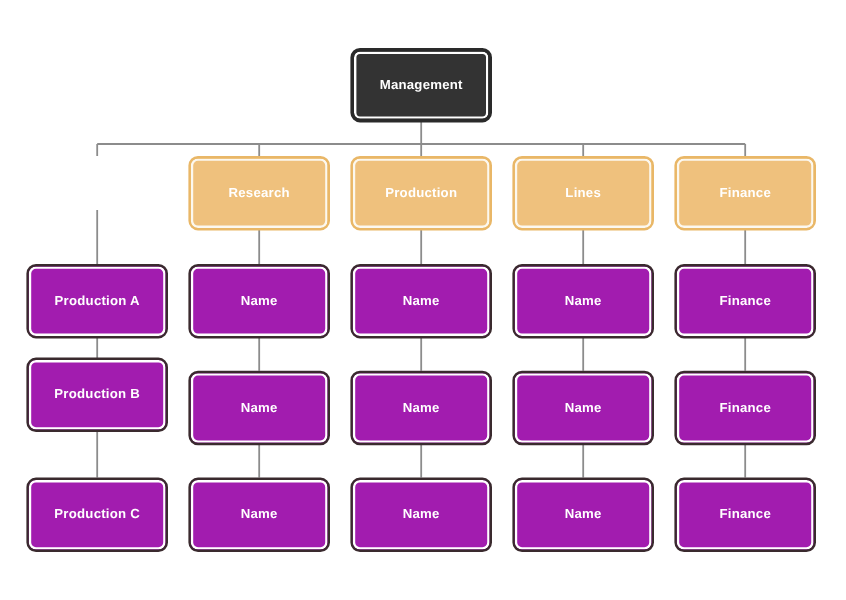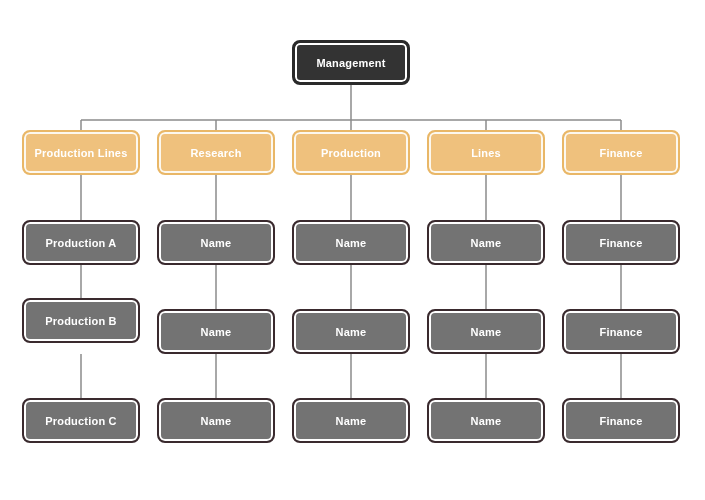--- a/index.html
+++ b/index.html
@@ -12,21 +12,21 @@
     font-family: "Liberation Sans", sans-serif;
   }
   .connectors {
     position: absolute;
     left: 0; top: 0;
     z-index: 0;
   }
   .node {
     position: absolute;
     width: 118px;
-    height: 45px;
+    height: 62px;
     box-sizing: border-box;
     border-radius: 8px;
     display: flex;
     align-items: center;
     justify-content: center;
     text-align: center;
     font-size: 11px;
     font-weight: bold;
     color: #ffffff;
     letter-spacing: 0.2px;
@@ -36,21 +36,21 @@
   .node.mgmt {
     background: #333333;
     border: 3px solid #2a2a2a;
   }
   .node.dept {
     background: #efc17d;
     border: 2.5px solid #e9b767;
     box-shadow: inset 0 0 0 2px #fcf8ef;
   }
   .node.member {
-    background: #737373;
+    background: #a21caf;
     border: 2.5px solid #3a2a2e;
   }
 </style>
 </head>
 <body>
 
 <div class="canvas">
 
   <svg class="connectors" width="705" height="500" viewBox="0 0 705 500" aria-hidden="true">
     <path d="M351 85V130
@@ -58,21 +58,20 @@
              M81 120V130 M216 120V130 M486 120V130 M621 120V130
              M81 175V220 M81 265V309 M81 354V398
              M216 175V220 M216 265V309 M216 354V398
              M351 175V220 M351 265V309 M351 354V398
              M486 175V220 M486 265V309 M486 354V398
              M621 175V220 M621 265V309 M621 354V398" fill="none" stroke="#8c8c8c" stroke-width="1.5"></path>
   </svg>
 
   <div class="node mgmt" style="left:292px; top:40px">Management</div>
 
-  <div class="node dept" style="left:22px;  top:130px">Production Lines</div>
   <div class="node dept" style="left:157px; top:130px">Research</div>
   <div class="node dept" style="left:292px; top:130px">Production</div>
   <div class="node dept" style="left:427px; top:130px">Lines</div>
   <div class="node dept" style="left:562px; top:130px">Finance</div>
 
   <div class="node member" style="left:22px;  top:220px">Production A</div>
   <div class="node member" style="left:157px; top:220px">Name</div>
   <div class="node member" style="left:292px; top:220px">Name</div>
   <div class="node member" style="left:427px; top:220px">Name</div>
   <div class="node member" style="left:562px; top:220px">Finance</div>

